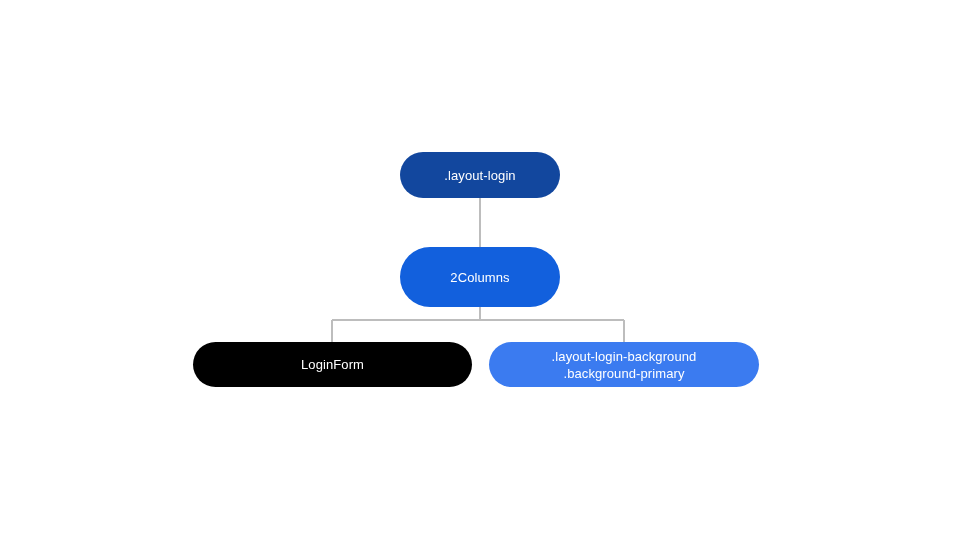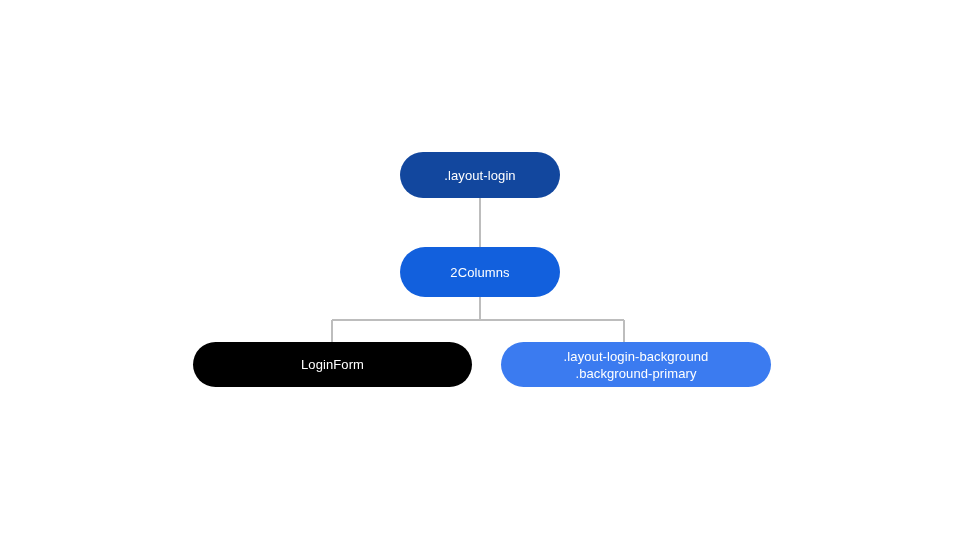--- a/index.html
+++ b/index.html
@@ -49,30 +49,30 @@
   #node-layout-login {
     left: 400px;
     top: 152px;
     width: 160px;
     height: 46px;
   }
   #node-2columns {
     left: 400px;
     top: 247px;
     width: 160px;
-    height: 50px;
+    height: 60px;
   }
   #node-loginform {
     left: 193px;
     top: 342px;
     width: 279px;
     height: 45px;
   }
   #node-layout-login-background {
-    left: 501px;
+    left: 489px;
     top: 342px;
     width: 270px;
     height: 45px;
   }
   .node-label {
     display: block;
     white-space: pre-line;
   }
 </style>
 </head>

